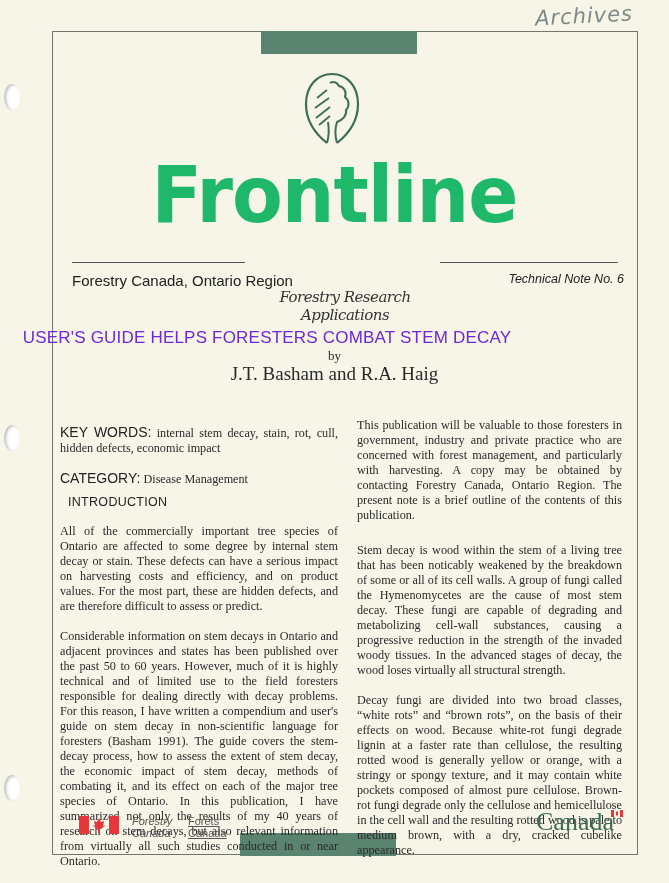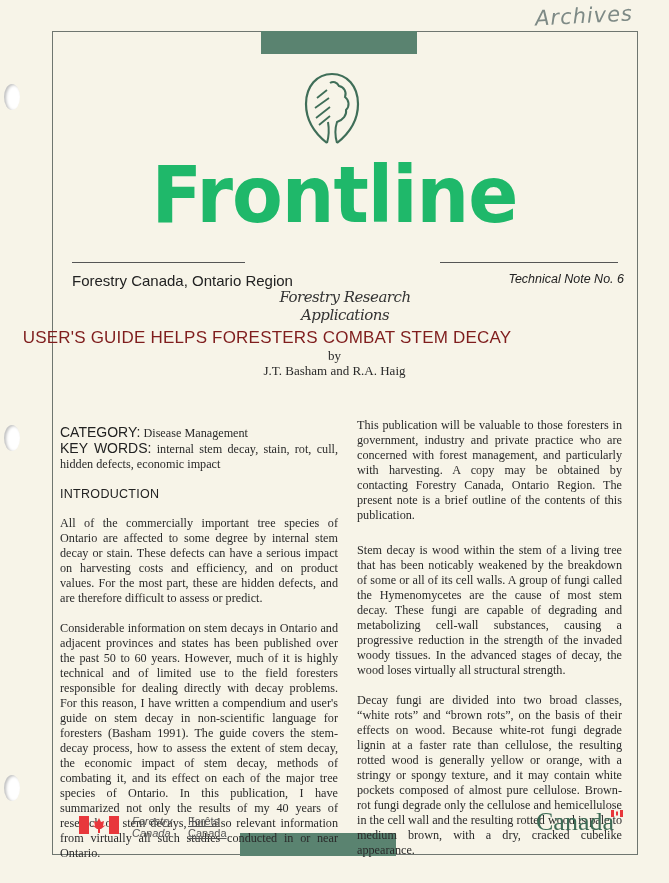--- a/index.html
+++ b/index.html
@@ -16,30 +16,30 @@
   .logo { left:303px; top:70px; width:58px; height:80px; }
   .brand { left:0; width:669px; top:155px; text-align:center; font-family:"DejaVu Sans", sans-serif;
            font-weight:bold; font-size:74px; color:#1fb86a; letter-spacing:-1px; line-height:80px;
            transform:scaleY(1.05); }
   .rule { height:1px; background:#555; top:262px; }
   .tagline { left:250px; top:243px; width:190px; text-align:center; font-family:"DejaVu Serif", serif;
              font-style:italic; font-size:15px; color:#333; letter-spacing:-0.5px;margin-top:45px; }
   .hdr-left { left:72px; top:272px; font-family:"Liberation Sans", sans-serif; font-size:15px; color:#222; }
   .hdr-right { right:45px; top:272px; font-family:"Liberation Sans", sans-serif; font-size:12.5px; color:#222;font-style:italic; }
   .title { left:0; width:534px; top:328px; text-align:center; font-family:"Liberation Sans", sans-serif;
-           font-size:17px; color:#7f1d1d; letter-spacing:0.2px; }
+           font-size:17px; color:#6d28d9; letter-spacing:0.2px; }
   .by { left:0; width:669px; top:348px; text-align:center; font-size:13px; }
-  .authors { left:0; width:669px; top:363px; text-align:center; font-size:13px; }
+  .authors { left:0; width:669px; top:363px; text-align:center; font-size:19px; }
   .col { font-size:12.2px; line-height:15px; text-align:justify; color:#2a2a2a; }
   .col p { margin:0 0 15px 0; }
   .col-left { left:60px; top:425px; width:278px; }
   .col-right { left:357px; top:418px; width:265px; }
   .lbl { font-family:"Liberation Sans", sans-serif; font-size:14px; color:#222; }
   .section-h { font-family:"Liberation Sans", sans-serif; font-size:12.5px; font-weight:normal; color:#222;
-               margin:0; letter-spacing:0.3px; }
+               margin:8px; letter-spacing:0.3px; }
   .footer-flag { left:79px; top:816px; width:40px; height:18px; }
   .footer-dept { top:815px; font-family:"Liberation Sans", sans-serif; font-size:11px; color:#555; line-height:12px; }
   .canada-wm { left:536px; top:807px; font-family:"Liberation Serif", serif; font-size:26px; color:#3d6b55; }
   .wm-flag { left:611px; top:810px; width:12px; height:7px; }
 </style>
 </head>
 <body>
 
 <div class="abs handwriting">Archives</div>
 
@@ -65,27 +65,27 @@
 <div class="abs tagline">Forestry Research Applications</div>
 
 <div class="abs hdr-left">Forestry Canada, Ontario Region</div>
 <div class="abs hdr-right">Technical Note No. 6</div>
 
 <div class="abs title">USER'S GUIDE HELPS FORESTERS COMBAT STEM DECAY</div>
 <div class="abs by">by</div>
 <div class="abs authors">J.T. Basham and R.A. Haig</div>
 
 <div class="abs col col-left">
+  <div style="margin-bottom:15px; text-align:justify;">
+    <span class="lbl">KEY WORDS:</span>
+    <span>internal stem decay, stain, rot, cull, hidden defects, economic impact</span>
+  </div>
   <div style="text-align:left; margin-bottom:0;">
     <span class="lbl">CATEGORY:</span>
     <span>Disease Management</span>
-  </div>
-  <div style="margin-bottom:15px; text-align:justify;">
-    <span class="lbl">KEY WORDS:</span>
-    <span>internal stem decay, stain, rot, cull, hidden defects, economic impact</span>
   </div>
   <h3 class="section-h" style="margin-bottom:14px;">INTRODUCTION</h3>
   <p>All of the commercially important tree species of Ontario are affected to some degree by internal stem decay or stain. These defects can have a serious impact on harvesting costs and efficiency, and on product values. For the most part, these are hidden defects, and are therefore difficult to assess or predict.</p>
   <p>Considerable information on stem decays in Ontario and adjacent provinces and states has been published over the past 50 to 60 years. However, much of it is highly technical and of limited use to the field foresters responsible for dealing directly with decay problems. For this reason, I have written a compendium and user's guide on stem decay in non-scientific language for foresters (Basham 1991). The guide covers the stem-decay process, how to assess the extent of stem decay, the economic impact of stem decay, methods of combating it, and its effect on each of the major tree species of Ontario. In this publication, I have summarized not only the results of my 40 years of research on stem decays, but also relevant information from virtually all such studies conducted in or near Ontario.</p>
 </div>
 
 <div class="abs col col-right">
   <p style="margin-bottom:20px;">This publication will be valuable to those foresters in government, industry and private practice who are concerned with forest management, and particularly with harvesting. A copy may be obtained by contacting Forestry Canada, Ontario Region. The present note is a brief outline of the contents of this publication.</p>
   <p>Stem decay is wood within the stem of a living tree that has been noticably weakened by the breakdown of some or all of its cell walls. A group of fungi called the Hymenomycetes are the cause of most stem decay. These fungi are capable of degrading and metabolizing cell-wall substances, causing a progressive reduction in the strength of the invaded woody tissues. In the advanced stages of decay, the wood loses virtually all structural strength.</p>
   <p>Decay fungi are divided into two broad classes, “white rots” and “brown rots”, on the basis of their effects on wood. Because white-rot fungi degrade lignin at a faster rate than cellulose, the resulting rotted wood is generally yellow or orange, with a stringy or spongy texture, and it may contain white pockets composed of almost pure cellulose. Brown-rot fungi degrade only the cellulose and hemicellulose in the cell wall and the resulting rotted wood is pale to medium brown, with a dry, cracked cubelike appearance.</p>

